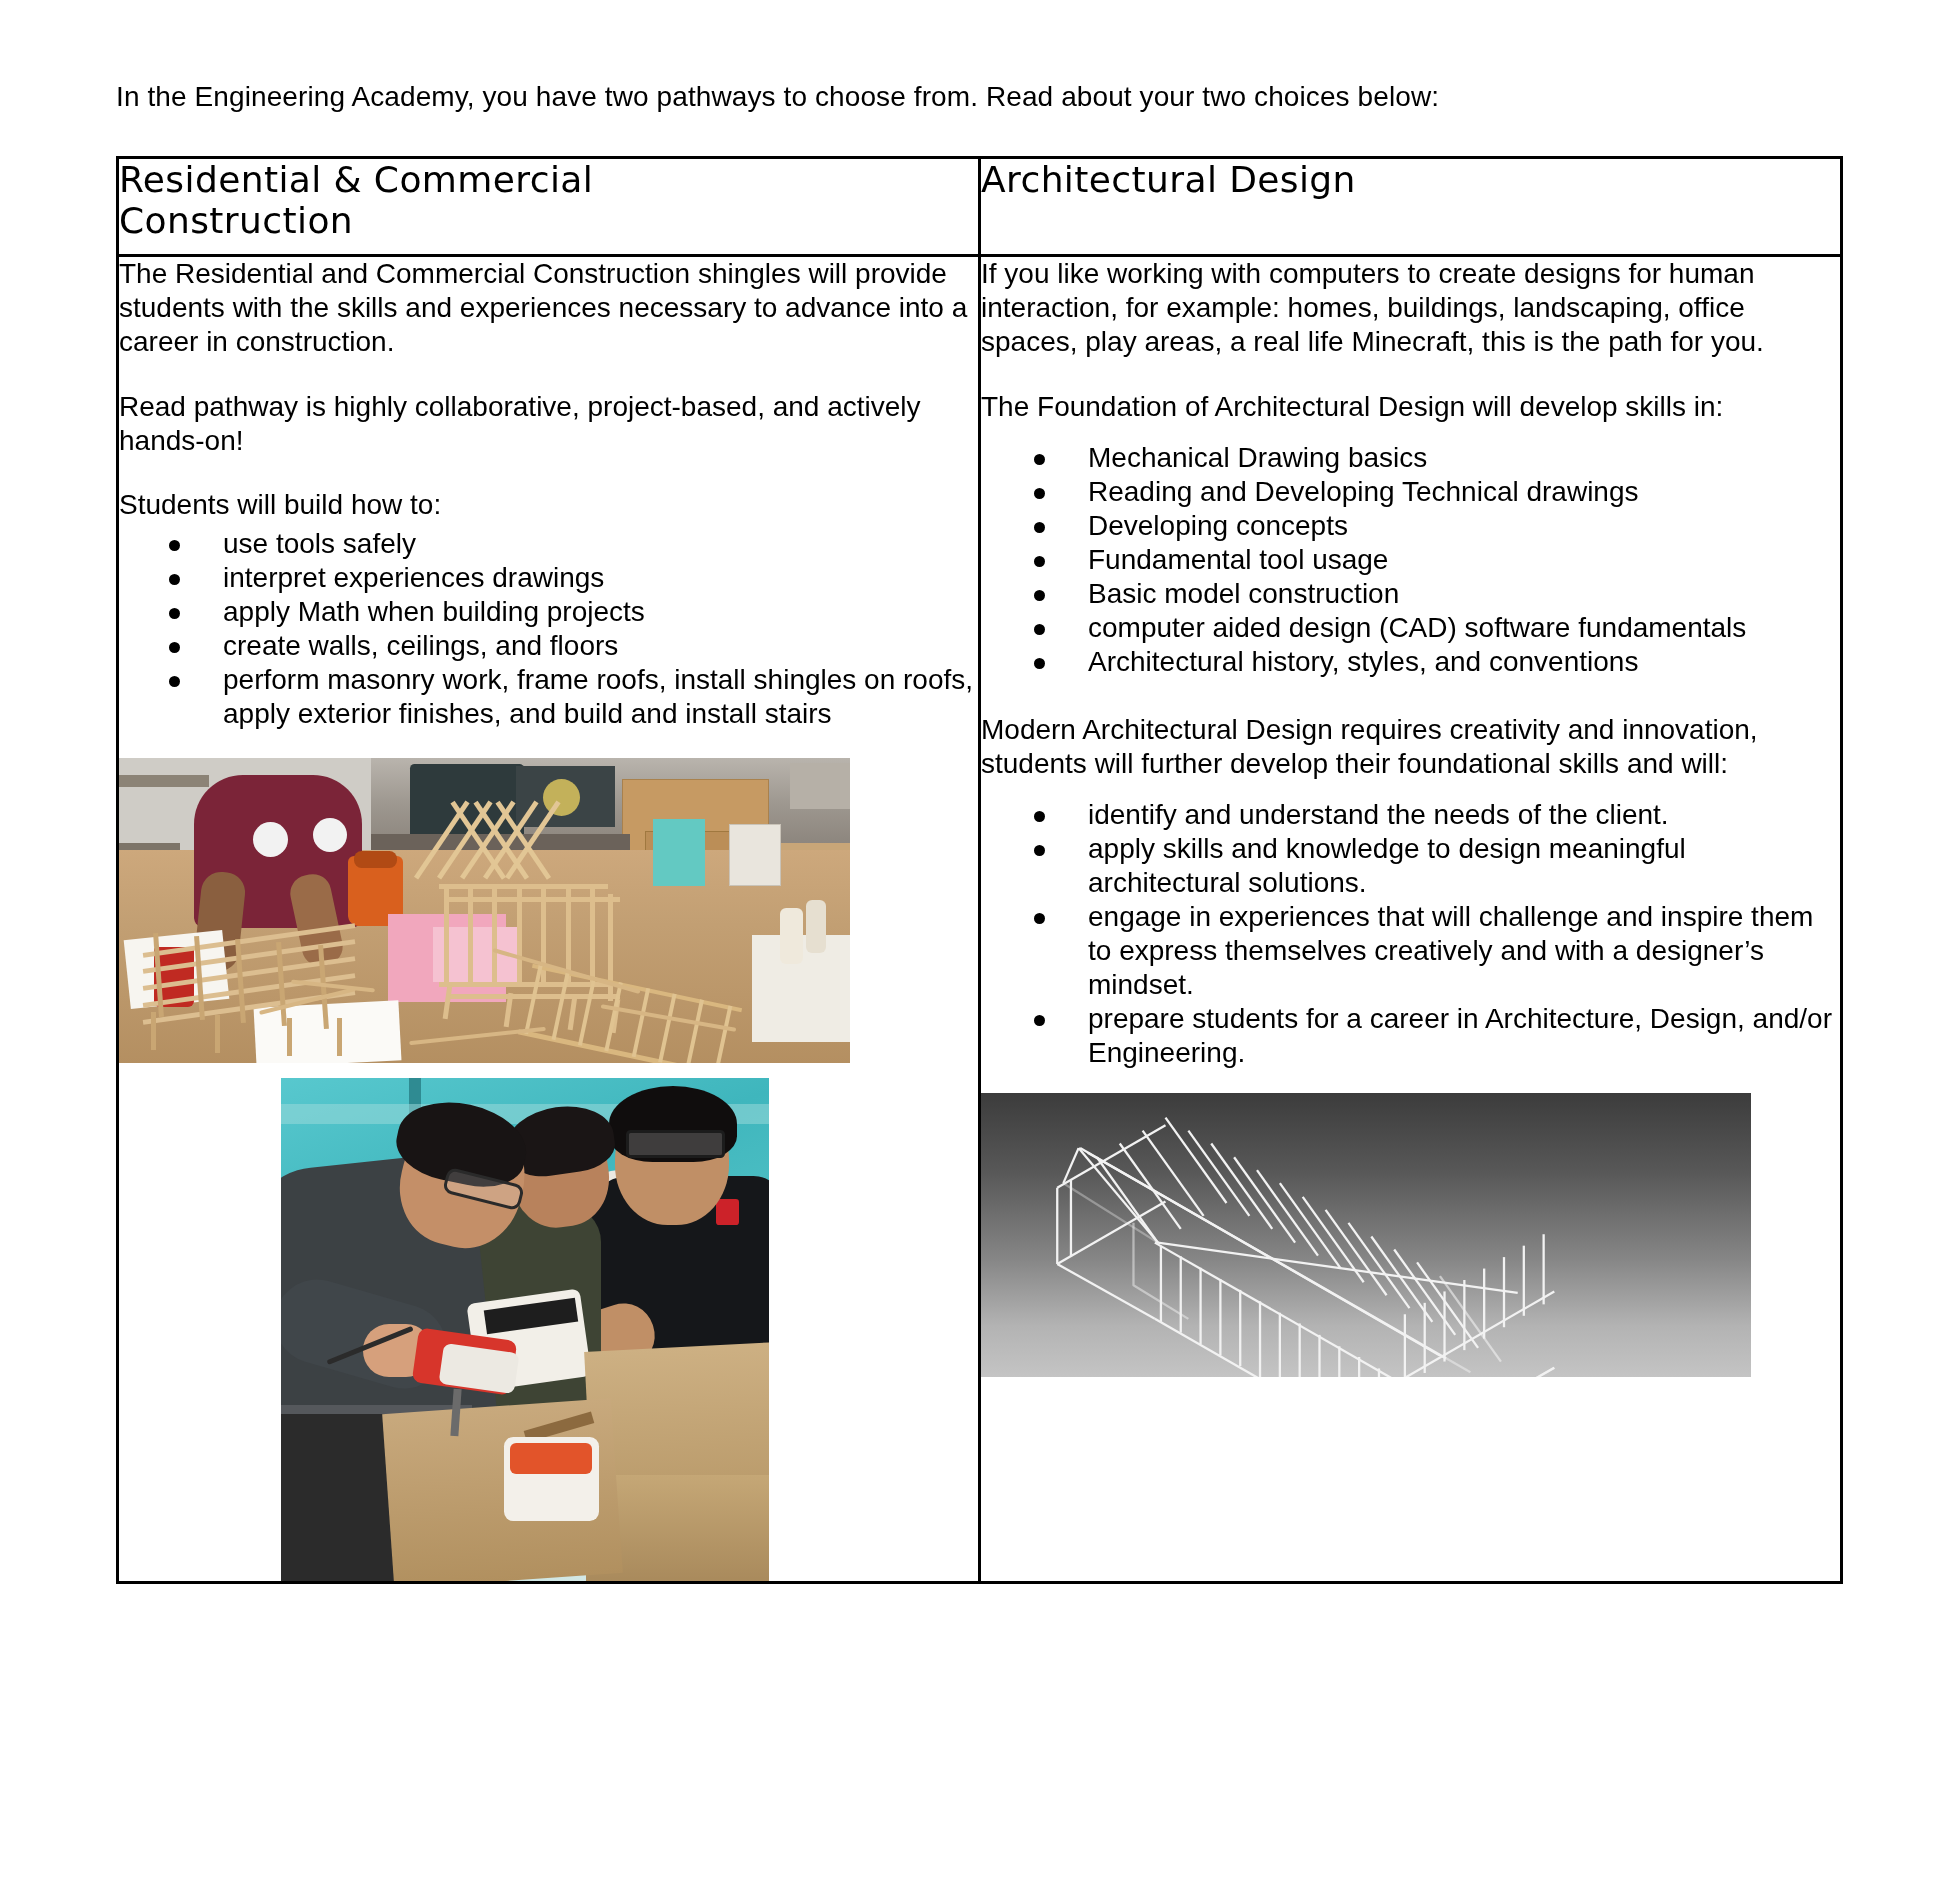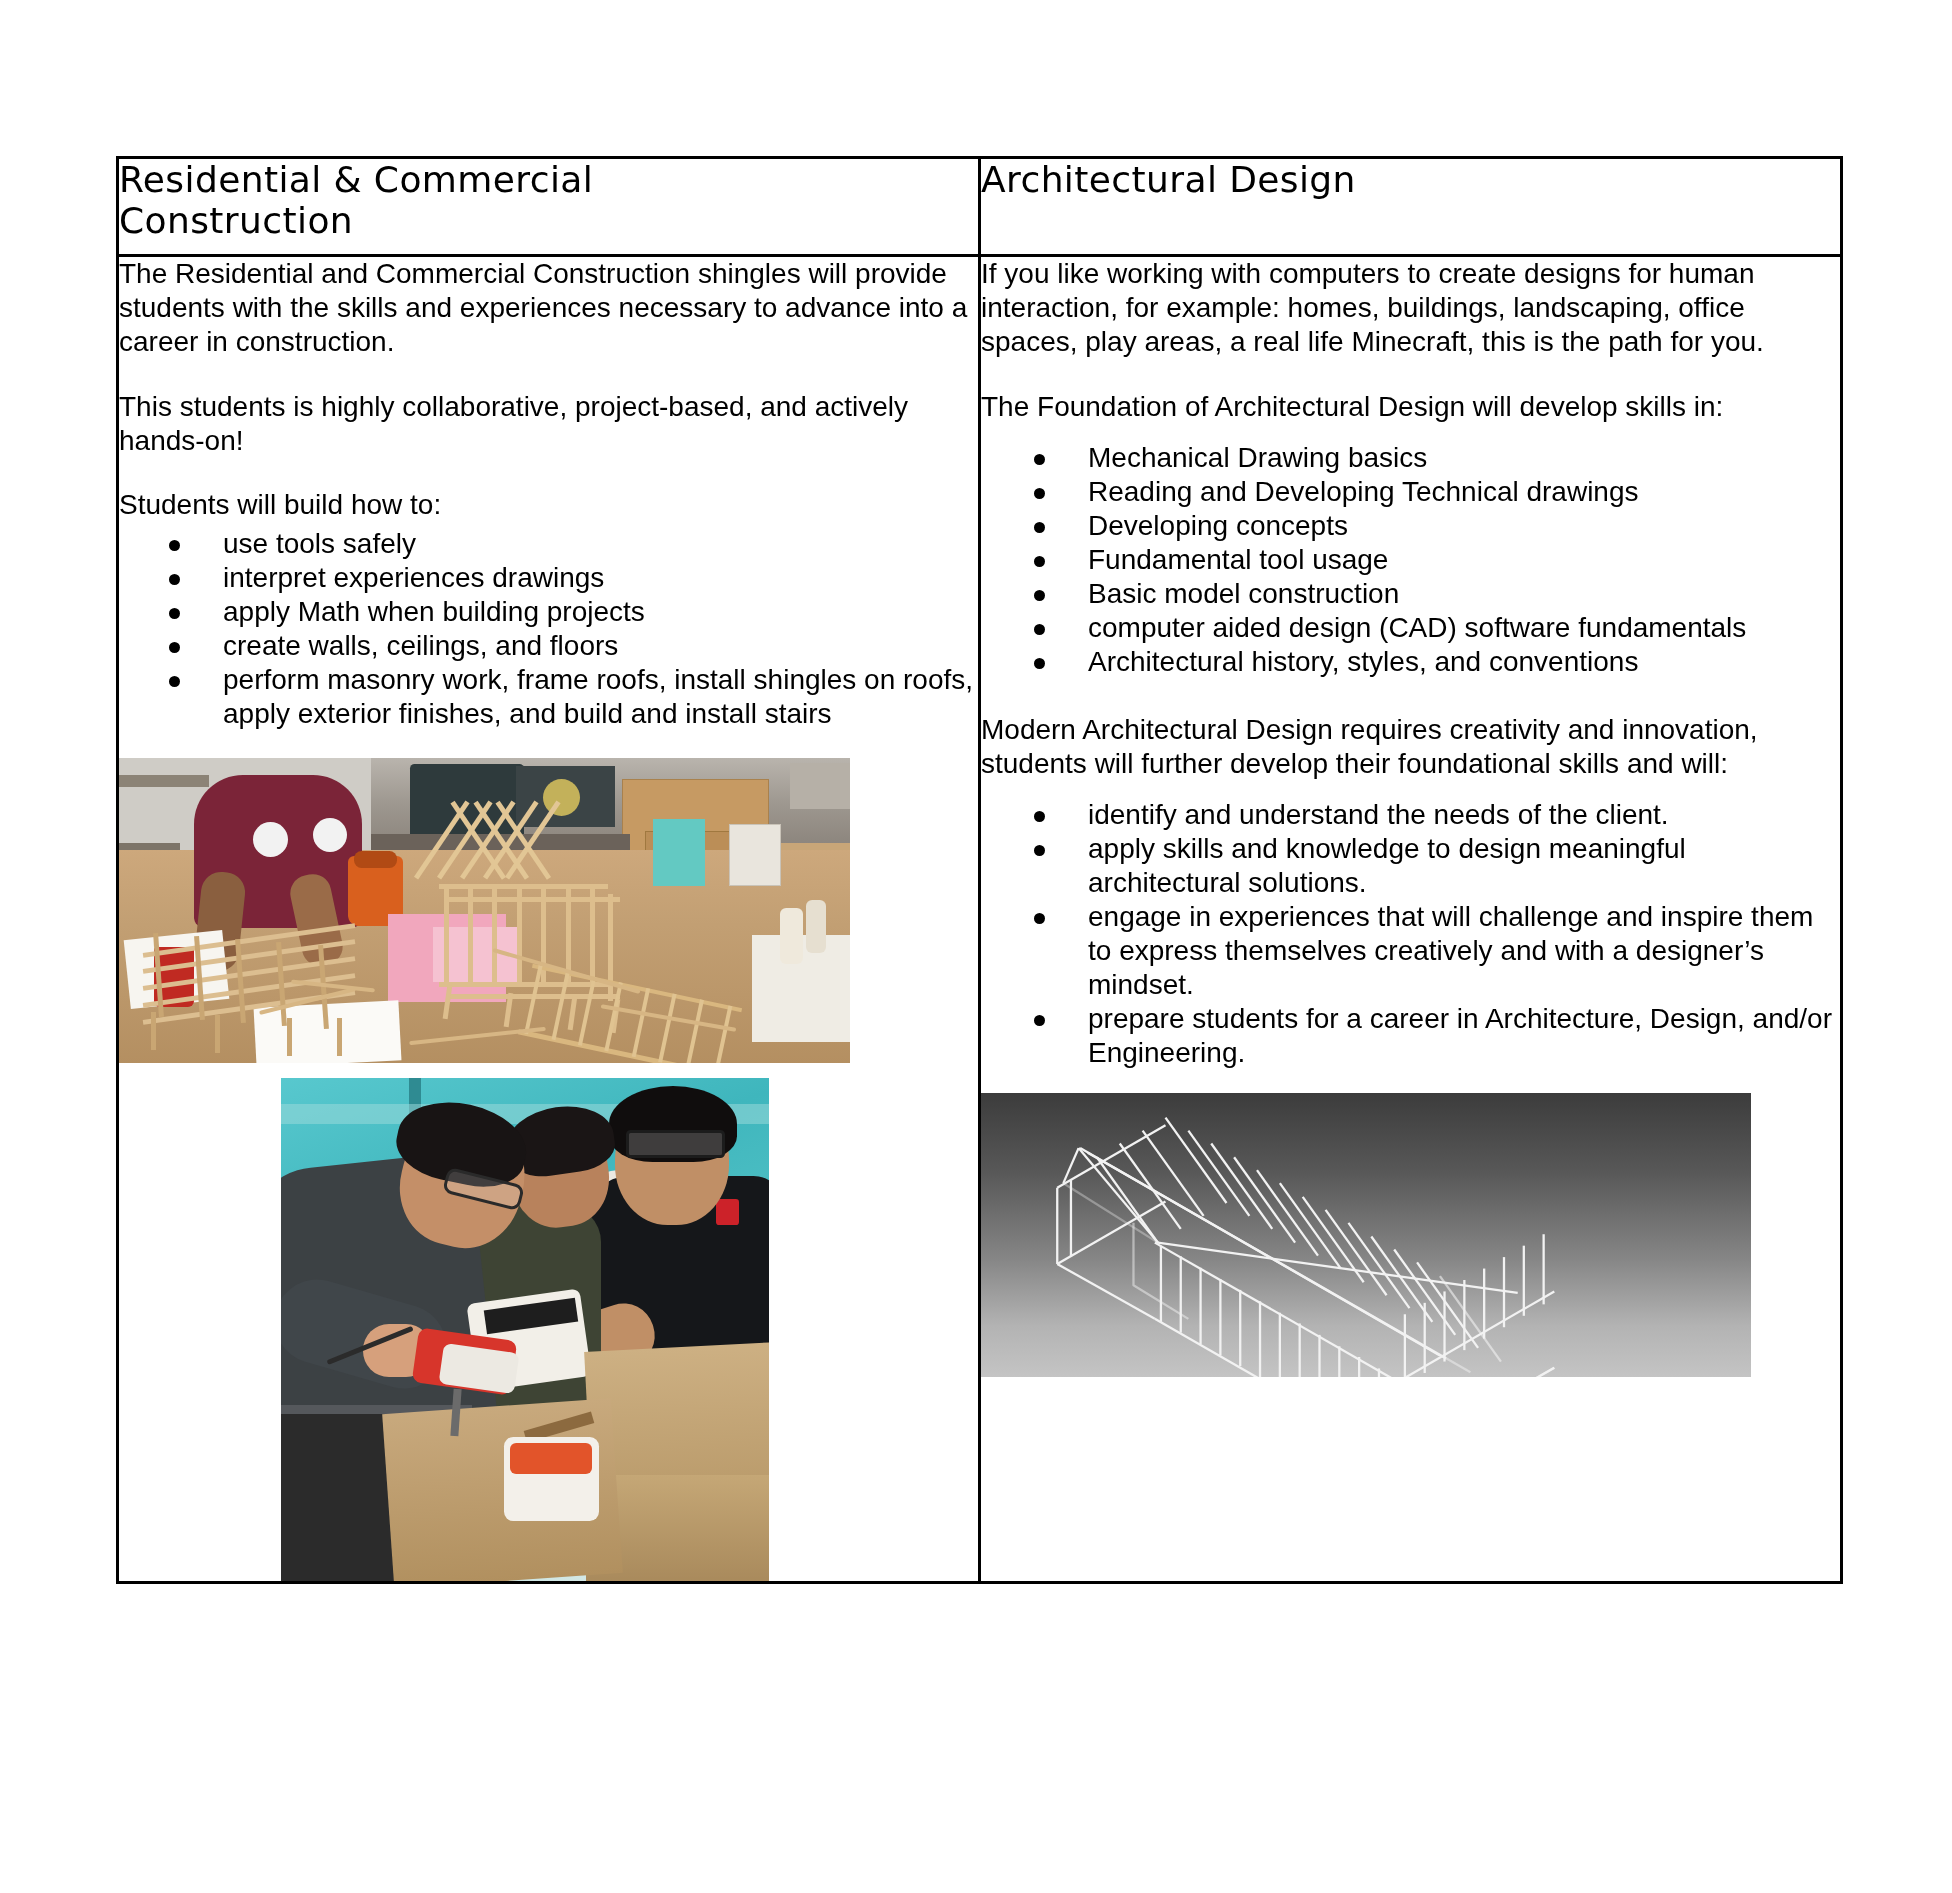--- a/index.html
+++ b/index.html
@@ -432,20 +432,21 @@
     position: relative;
     overflow: hidden;
   }
   .cad-svg { position:absolute; left:0; top:0; }
 </style>
 </head>
 <body>
 
 <div class="page">
 
+  <div class="intro">In the Engineering Academy, you have two pathways to choose from. Read about your two choices below:</div>
 
   <table class="pathways-table">
     <colgroup>
       <col class="col-left">
       <col class="col-right">
     </colgroup>
     <tbody>
       <tr>
         <td class="header-cell">
           <div class="header-title">
@@ -458,21 +459,21 @@
             <span>Architectural Design</span>
           </div>
         </td>
       </tr>
 
       <tr>
 
         <td class="body-cell">
 
           <p class="para">The Residential and Commercial Construction shingles will provide students with the skills and experiences necessary to advance into a career in construction.</p>
-          <p class="para">This students is highly collaborative, project-based, and actively hands-on!</p>
+          <p class="para">Read pathway is highly collaborative, project-based, and actively hands-on!</p>
           <p class="para lead-in">Students will build how to:</p>
 
           <ul class="bullets indent-a">
             <li><span class="bullet-dot"></span><span>use tools safely</span></li>
             <li><span class="bullet-dot"></span><span>interpret experiences drawings</span></li>
             <li><span class="bullet-dot"></span><span>apply Math when building projects</span></li>
             <li><span class="bullet-dot"></span><span>create walls, ceilings, and floors</span></li>
             <li><span class="bullet-dot"></span><span>perform masonry work, frame roofs, install shingles on roofs, apply exterior finishes, and build and install stairs</span></li>
           </ul>
 

